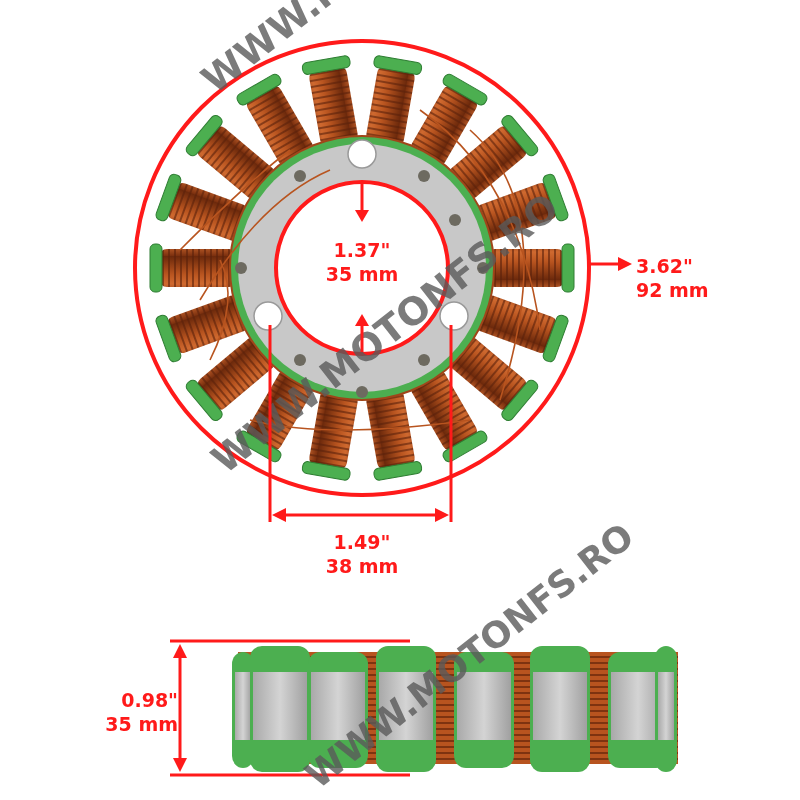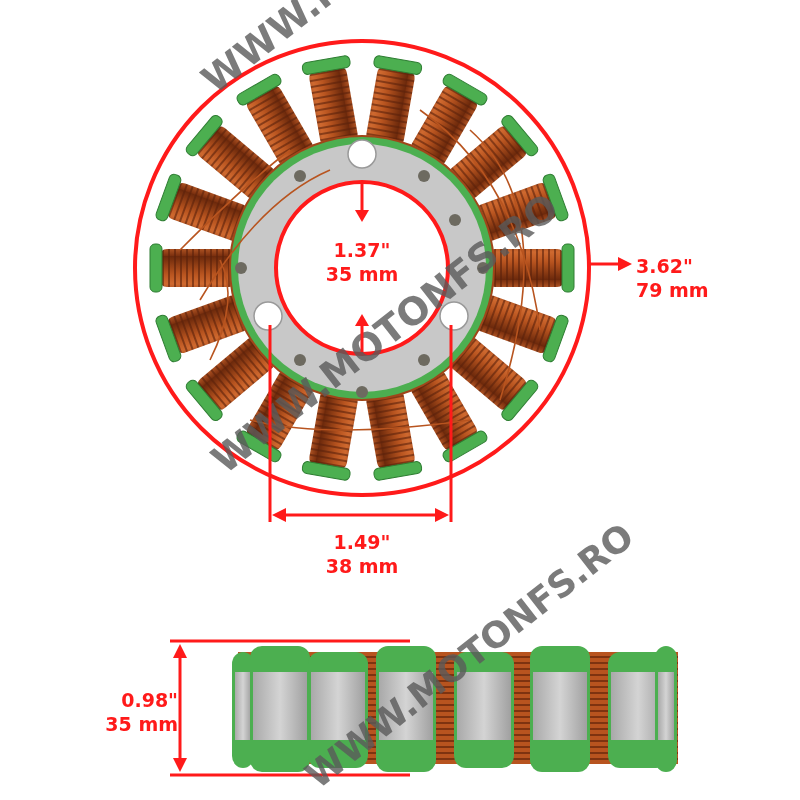--- a/index.html
+++ b/index.html
@@ -219,21 +219,21 @@
     </g>
   </svg>
 
   
   <div class="dim-text" style="left:302px;top:238px;width:120px;">
     <span>1.37"</span>
     <span>35 mm</span>
   </div>
   <div class="dim-text" style="left:636px;top:254px;width:90px;text-align:left;">
     <span>3.62"</span>
-    <span>79 mm</span>
+    <span>92 mm</span>
   </div>
   <div class="dim-text" style="left:302px;top:530px;width:120px;">
     <span>1.49"</span>
     <span>38 mm</span>
   </div>
   <div class="dim-text" style="left:98px;top:688px;width:80px;text-align:right;">
     <span>0.98"</span>
     <span>35 mm</span>
   </div>
 </div>

